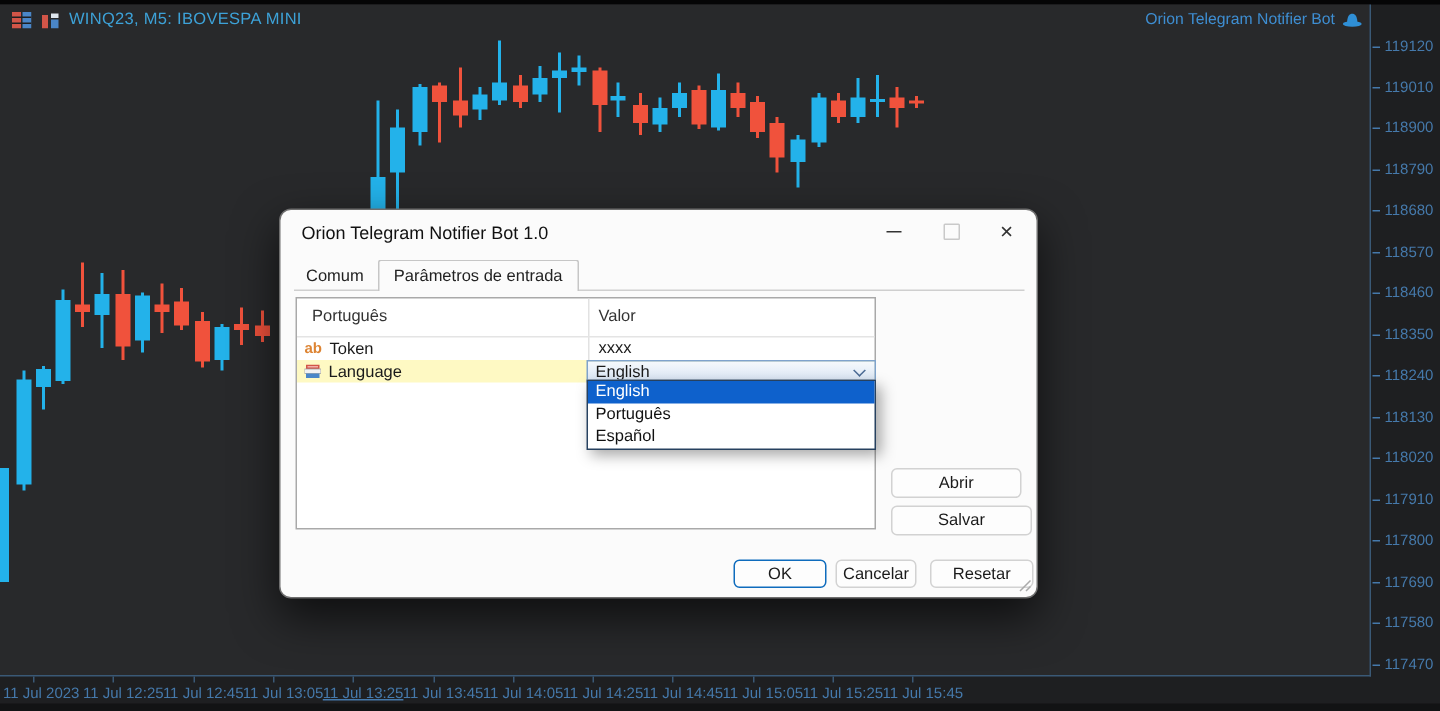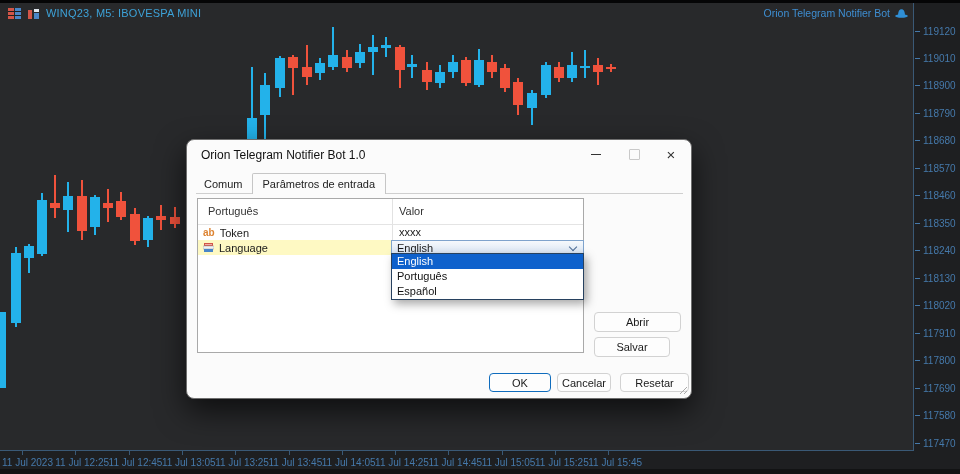--- a/index.html
+++ b/index.html
@@ -61,21 +61,21 @@
   .chev{position:absolute;right:7px;top:3px;width:5px;height:5px;
         border-right:1.4px solid #4a6a94;border-bottom:1.4px solid #4a6a94;transform:rotate(45deg);}
   .droplist{position:absolute;left:204px;top:113px;width:193px;box-sizing:border-box;background:#fff;
             border:1px solid #27415f;z-index:6;box-shadow:3px 4px 9px rgba(0,0,0,.35);}
   .dropitem{height:15px;line-height:15px;padding-left:5px;color:#111;}
   .dropitem.sel{background:#0e61cc;color:#fff;}
 
   .btn{position:absolute;background:#fdfdfd;border:1px solid #d2d2d2;border-radius:4px;
        display:flex;align-items:center;justify-content:center;color:#1a1a1a;font-size:11px;box-sizing:border-box;}
   .btn-abrir{left:407px;top:172px;width:87px;height:20px;}
-  .btn-salvar{left:407px;top:197px;width:76px;height:20px;}
+  .btn-salvar{left:407px;top:197px;width:94px;height:20px;}
   .btn-ok{left:302px;top:233px;width:62px;height:19px;border:1.5px solid #0f6cbd;}
   .btn-cancel{left:370px;top:233px;width:54px;height:19px;}
   .btn-reset{left:433px;top:233px;width:69px;height:19px;}
   .grip{position:absolute;right:3px;bottom:3px;}
 </style>
 </head>
 <body>
 
 <div class="screen">
   <div class="topline"></div>
@@ -206,21 +206,21 @@
   <div class="time-axis" id="time-axis">
       <div class="ttick" style="left: 22px;"></div>
       <div class="tlabel" style="left: 2px;">11 Jul 2023</div>
       <div class="ttick" style="left: 75.3px;"></div>
       <div class="tlabel" style="left: 55.3px;">11 Jul 12:25</div>
       <div class="ttick" style="left: 128.6px;"></div>
       <div class="tlabel" style="left: 108.6px;">11 Jul 12:45</div>
       <div class="ttick" style="left: 181.9px;"></div>
       <div class="tlabel" style="left: 161.9px;">11 Jul 13:05</div>
       <div class="ttick" style="left: 235.2px;"></div>
-      <div class="tlabel" style="left: 215.2px;">11 Jul 13:25</div>
+      <div class="tlabel" style="left: 215.2px; text-decoration: underline;">11 Jul 13:25</div>
       <div class="ttick" style="left: 288.5px;"></div>
       <div class="tlabel" style="left: 268.5px;">11 Jul 13:45</div>
       <div class="ttick" style="left: 341.8px;"></div>
       <div class="tlabel" style="left: 321.8px;">11 Jul 14:05</div>
       <div class="ttick" style="left: 395.1px;"></div>
       <div class="tlabel" style="left: 375.1px;">11 Jul 14:25</div>
       <div class="ttick" style="left: 448.4px;"></div>
       <div class="tlabel" style="left: 428.4px;">11 Jul 14:45</div>
       <div class="ttick" style="left: 501.7px;"></div>
       <div class="tlabel" style="left: 481.7px;">11 Jul 15:05</div>

